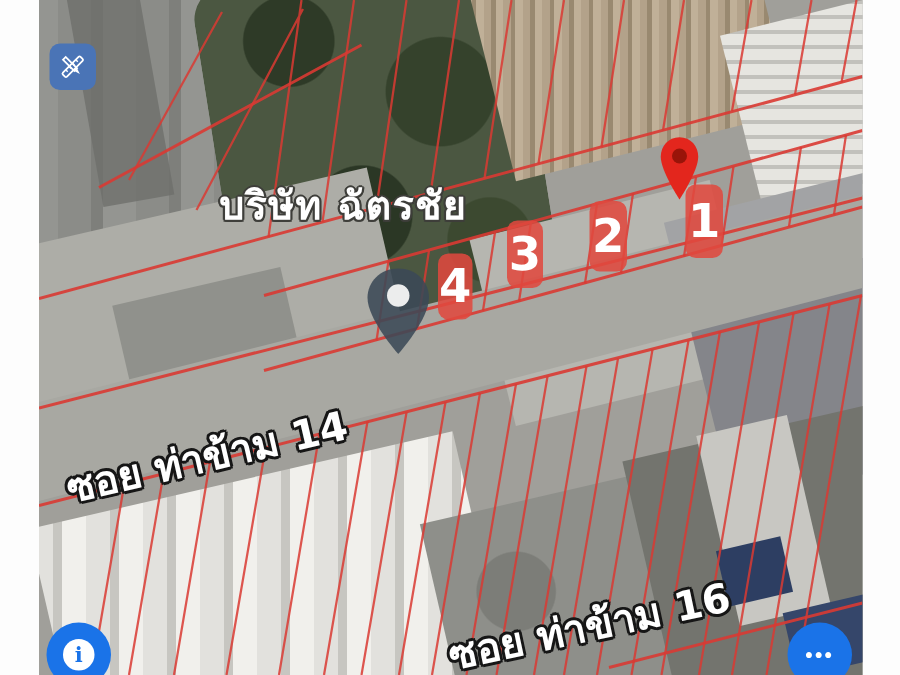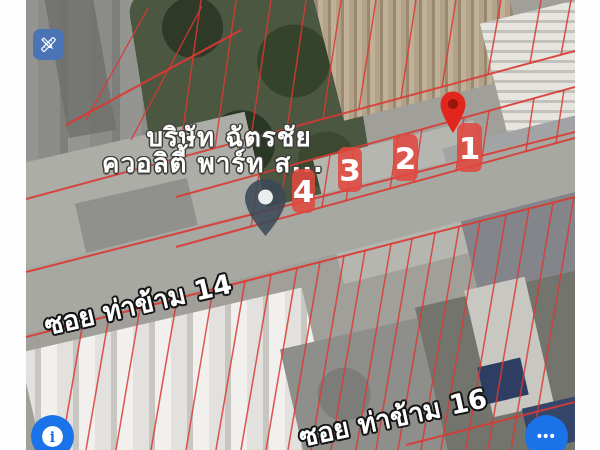--- a/index.html
+++ b/index.html
@@ -105,21 +105,20 @@
                  M225,227 L233,174 M252,219 L260,167 M296,207 L304,155 M320,201 L328,148 M364,189 L372,136
                  M388,182 L396,129 M430,171 L438,118 M455,164 L463,111 M500,151 L508,98 M530,143 L538,90
                  M35,450 L57,322 M60,450 L83,316 M90,450 L114,308 M125,450 L151,299 M160,450 L187,289
                  M190,450 L219,281 M215,450 L245,275 M240,450 L271,268 M262,450 L294,262 M285,450 L318,256
                  M305,450 L339,251 M330,450 L365,244 M350,450 L386,239 M372,450 L409,233 M395,450 L433,227
                  M415,450 L454,221 M440,450 L480,215 M462,450 L503,209 M485,450 L527,203 M505,450 L548,197"></path>
       </g>
     </svg>
 
     <div class="map-label company1">บริษัท ฉัตรชัย</div>
-    <div class="map-label company2">ควอลิตี้ พาร์ท ส...</div>
     <div class="map-label road-label road14">ซอย ท่าข้าม 14</div>
     <div class="map-label road-label road16">ซอย ท่าข้าม 16</div>
 
     <svg class="pin pin-teal" width="47" height="61" viewBox="0 0 47 61">
       <path d="M23.5,2 C11.5,2 3,11 3,21.5 C3,36 23.5,59 23.5,59 C23.5,59 44,36 44,21.5 C44,11 35.5,2 23.5,2 Z" fill="#3b4956" opacity="0.88"></path>
       <circle cx="23.5" cy="20" r="7.5" fill="#eceded"></circle>
     </svg>
 
     <div class="num-marker m4">
         <span>4</span>

